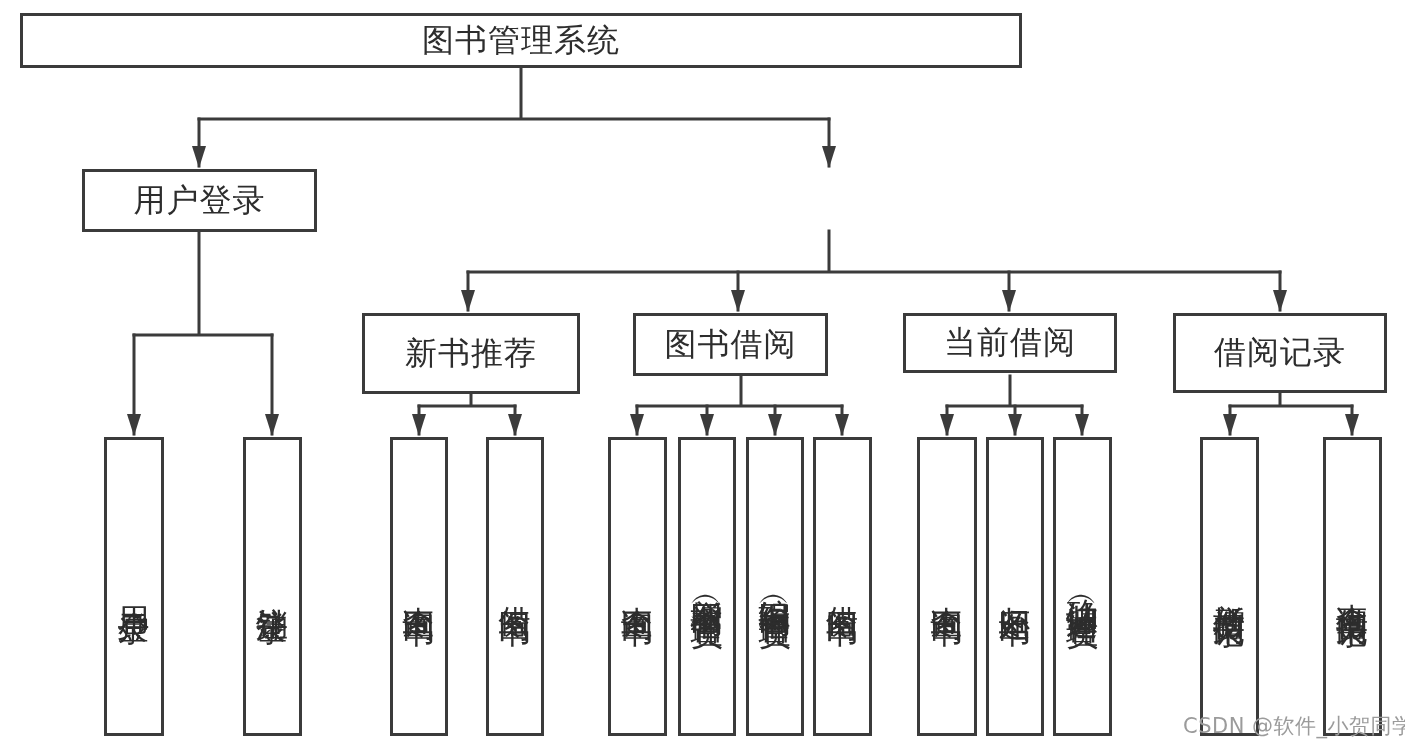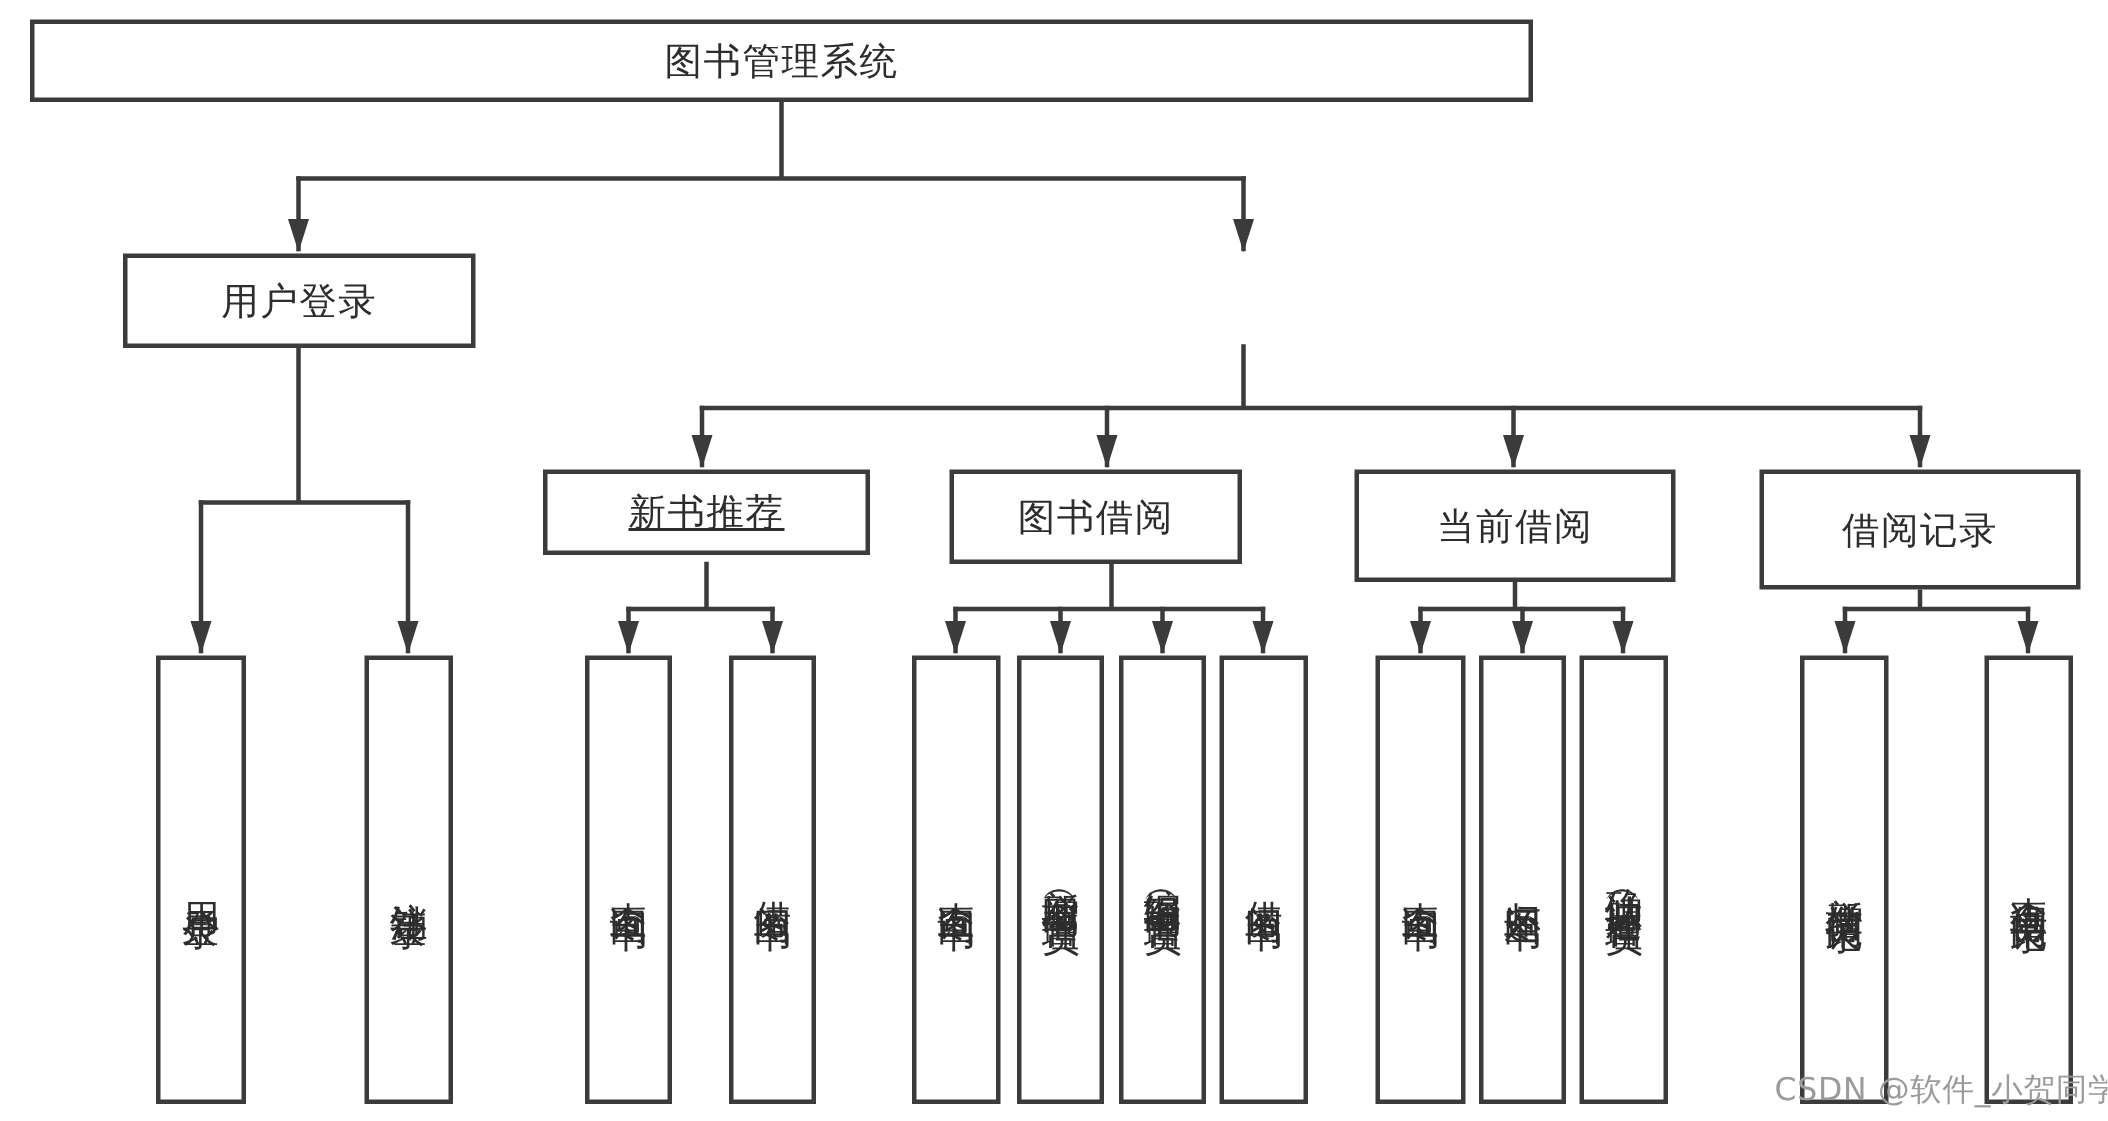--- a/index.html
+++ b/index.html
@@ -15,21 +15,21 @@
     stroke:#3b3b3b;stroke-width:3;fill:none;stroke-linecap:square;
   }
   #connectors .arrowhead{fill:#3b3b3b;stroke:none;}
   .node{
     position:absolute;
     box-sizing:border-box;
     background:#ffffff;
     border:3px solid #3b3b3b;
     display:flex;align-items:center;justify-content:center;
     color:#2d2d2d;
-    font-size:25px;
+    font-size:32px;
     letter-spacing:1px;
     z-index:1;
     white-space:nowrap;
   }
   .leaf{
     writing-mode:vertical-rl;
     letter-spacing:3px;
     line-height:1;
     white-space:nowrap;
   }
@@ -86,23 +86,23 @@
 
     <path d="M1280 376 V406 M1230 406 H1352"></path>
     <line x1="1230" y1="406" x2="1230" y2="434" marker-end="url(#arrow)"></line>
     <line x1="1352" y1="406" x2="1352" y2="434" marker-end="url(#arrow)"></line>
   </svg>
 
   <div class="node" style="left:20px;top:13px;width:1002px;height:55px;">图书管理系统</div>
 
   <div class="node" style="left:82px;top:169px;width:235px;height:63px;">用户登录</div>
 
-  <div class="node" style="left:362px;top:313px;width:218px;height:57px;text-decoration:underline;">新书推荐</div>
+  <div class="node" style="left:362px;top:313px;width:218px;height:81px;">新书推荐</div>
   <div class="node" style="left:633px;top:313px;width:195px;height:63px;">图书借阅</div>
-  <div class="node" style="left:903px;top:313px;width:214px;height:75px;">当前借阅</div>
+  <div class="node" style="left:903px;top:313px;width:214px;height:60px;">当前借阅</div>
   <div class="node" style="left:1173px;top:313px;width:214px;height:80px;">借阅记录</div>
 
   <div class="node leaf" style="left:104px;top:437px;width:60px;height:299px;">用户登录</div>
   <div class="node leaf" style="left:243px;top:437px;width:59px;height:299px;">注销登录</div>
 
   <div class="node leaf" style="left:390px;top:437px;width:58px;height:299px;">查询图书</div>
   <div class="node leaf" style="left:486px;top:437px;width:58px;height:299px;">借阅图书</div>
 
   <div class="node leaf" style="left:608px;top:437px;width:59px;height:299px;">查询图书</div>
   <div class="node leaf" style="left:678px;top:437px;width:58px;height:299px;">新增图书（管理员）</div>

